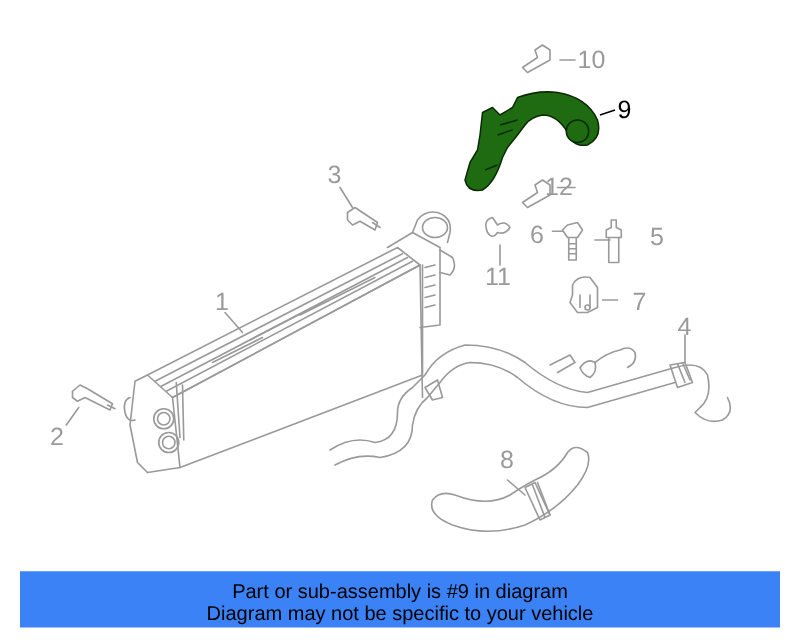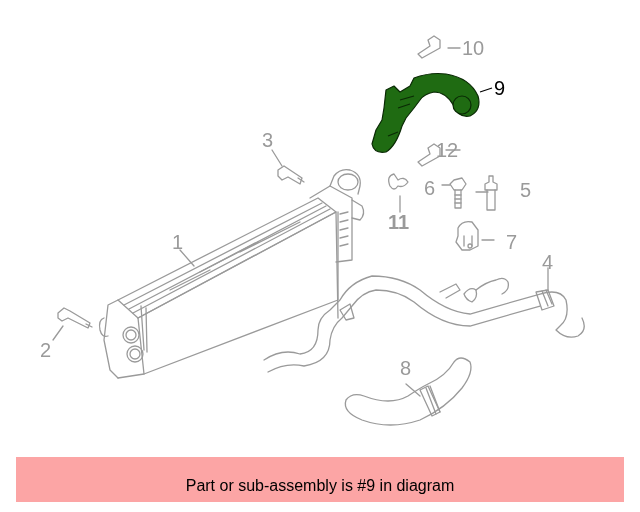--- a/index.html
+++ b/index.html
@@ -1,20 +1,20 @@
 <!DOCTYPE html>
 <html><head>
 <meta charset="utf-8">
 <style>
   html, body { margin:0; padding:0; background:#ffffff; }
   body { width:640px; height:512px; position:relative; overflow:hidden; font-family:"Liberation Sans", sans-serif; }
   #diagram { position:absolute; left:0; top:0; width:640px; height:512px; }
   .callout { position:absolute; font-family:"Liberation Sans", sans-serif; font-size:20px; color:#9a9a9a; line-height:1; }
   .callout.highlight { color:#000000; }
-  #banner { position:absolute; left:16px; top:457px; width:608px; height:45px; background:#fca5a5; color:#000; text-align:center; font-size:16px; line-height:18px; padding-top:20px; box-sizing:border-box; }
+  #banner { position:absolute; left:16px; top:457px; width:608px; height:45px; background:#3b82f6; color:#000; text-align:center; font-size:16px; line-height:18px; padding-top:8px; box-sizing:border-box; }
   #banner div { white-space:nowrap; }
 </style>
 </head>
 <body>
 
 <svg id="diagram" viewBox="0 0 640 512" xmlns="http://www.w3.org/2000/svg">
   <g fill="none" stroke="#9a9a9a" stroke-width="1.3" stroke-linejoin="round" stroke-linecap="round">
 
     <g>
       <path d="M118 300 L318 198 L336 212 L138 318 Z"></path>
@@ -124,18 +124,19 @@
 <div class="callout" style="left:172px;top:232px;">1</div>
 <div class="callout" style="left:40px;top:340px;">2</div>
 <div class="callout" style="left:262px;top:130px;">3</div>
 <div class="callout" style="left:542px;top:252px;">4</div>
 <div class="callout" style="left:520px;top:180px;">5</div>
 <div class="callout" style="left:424px;top:178px;">6</div>
 <div class="callout" style="left:506px;top:232px;">7</div>
 <div class="callout" style="left:400px;top:358px;">8</div>
 <div class="callout highlight" style="left:494px;top:78px;">9</div>
 <div class="callout" style="left:462px;top:38px;">10</div>
-<div class="callout" style="left:388px;top:212px;font-weight:bold;">11</div>
+<div class="callout" style="left:388px;top:212px;">11</div>
 <div class="callout" style="left:436px;top:140px;">12</div>
 
 <div id="banner">
   <div>Part or sub-assembly is #9 in diagram</div>
+  <div>Diagram may not be specific to your vehicle</div>
 </div>
 
 </body></html>

